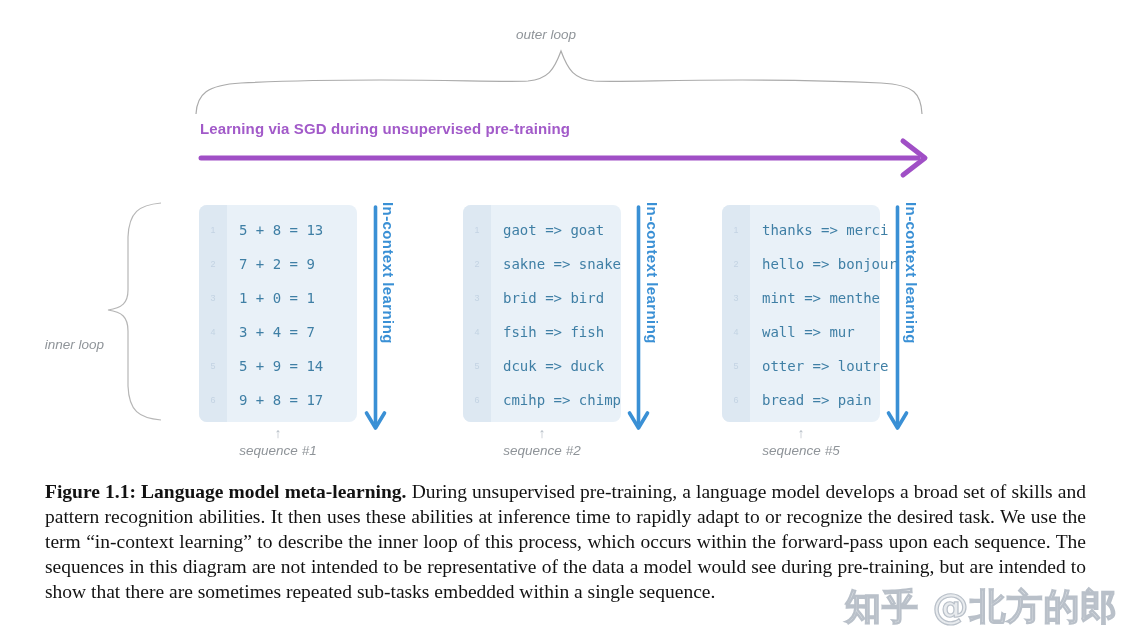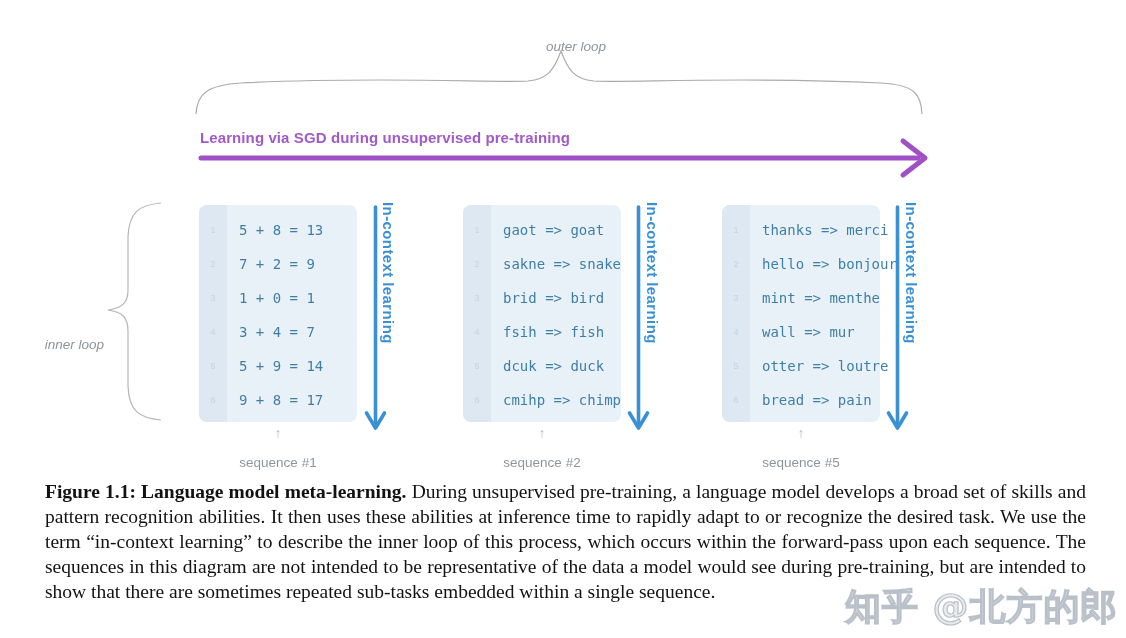--- a/index.html
+++ b/index.html
@@ -6,25 +6,25 @@
   html,body { background:#ffffff; }
   .page {
     position:relative; width:1126px; height:638px; background:#fff; overflow:hidden;
     font-family:"Liberation Sans", sans-serif;
   }
   .overlay { position:absolute; left:0; top:0; pointer-events:none; }
 
   .diagram-label {
     position:absolute; font-style:italic; color:#8f9499; font-size:13.5px;
   }
-  .outer-loop-label { left:516px; top:39px; width:90px; text-align:right; }
+  .outer-loop-label { left:516px; top:27px; width:90px; text-align:left; }
   .inner-loop-label { left:42px; top:301px; width:62px; text-align:right;margin-top:36px; }
 
   .sgd-label {
-    position:absolute; left:200px; top:129px; font-weight:bold; font-size:15px;
+    position:absolute; left:200px; top:120px; font-weight:bold; font-size:15px;
     color:#a25ac9; letter-spacing:0.1px;
   }
 
   .seq-group { position:absolute; top:205px; width:215px; height:265px; }
   .seq-box {
     position:absolute; left:0; top:0; width:158px; height:217px;
     background:#e9f1f8; border-radius:8px;
   }
   .gutter {
     position:absolute; left:0; top:0; width:28px; height:217px;
@@ -44,22 +44,22 @@
   .icl-text {
     position:absolute; left:181px; top:-3px;
     writing-mode:vertical-rl; font-weight:bold; font-size:15px;
     color:#3a90d5; letter-spacing:0.4px; white-space:nowrap;
   }
   .up-arrow {
     position:absolute; left:0; top:220px; width:158px; text-align:center;
     color:#b4bcc4; font-size:14px;
   }
   .seq-label {
-    position:absolute; left:0; top:250px; width:158px; text-align:center;
-    color:#8f9499; font-size:13.5px;
+    position:absolute; left:0; top:238px; width:158px; text-align:center;
+    font-style:italic; color:#8f9499; font-size:13.5px;
   }
 
   .caption {
     position:absolute; left:45px; top:479px; width:1041px;
     font-family:"Liberation Serif", serif; font-size:19.5px; line-height:25px;
     color:#121212; text-align:justify;
   }
   .cap-bold { font-weight:bold;margin-top:16px; }
 
   .watermark {

